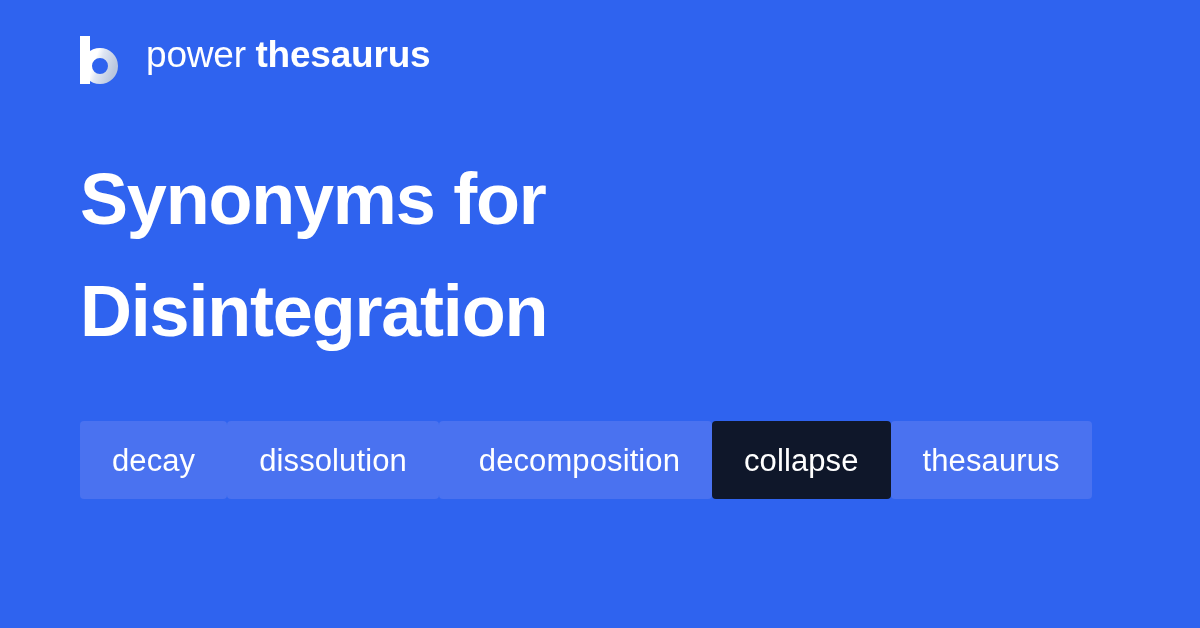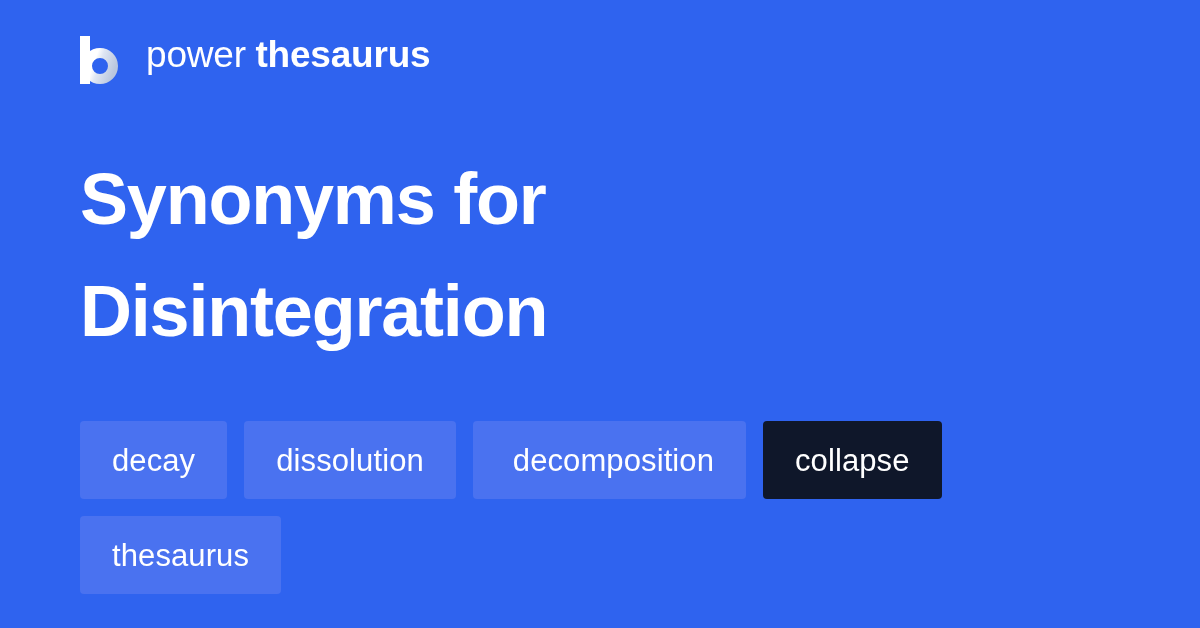--- a/index.html
+++ b/index.html
@@ -78,21 +78,21 @@
   }
 
   
   #chips {
     position: absolute;
     left: 80px;
     top: 421px;
     width: 1040px;
     display: flex;
     flex-wrap: wrap;
-    gap: 17px;
+    gap: 0;
   }
 
   .chip {
     height: 78px;
     padding: 0 32px;
     background: #4a72f0;
     border-radius: 4px;
     display: flex;
     align-items: center;
     justify-content: center;

